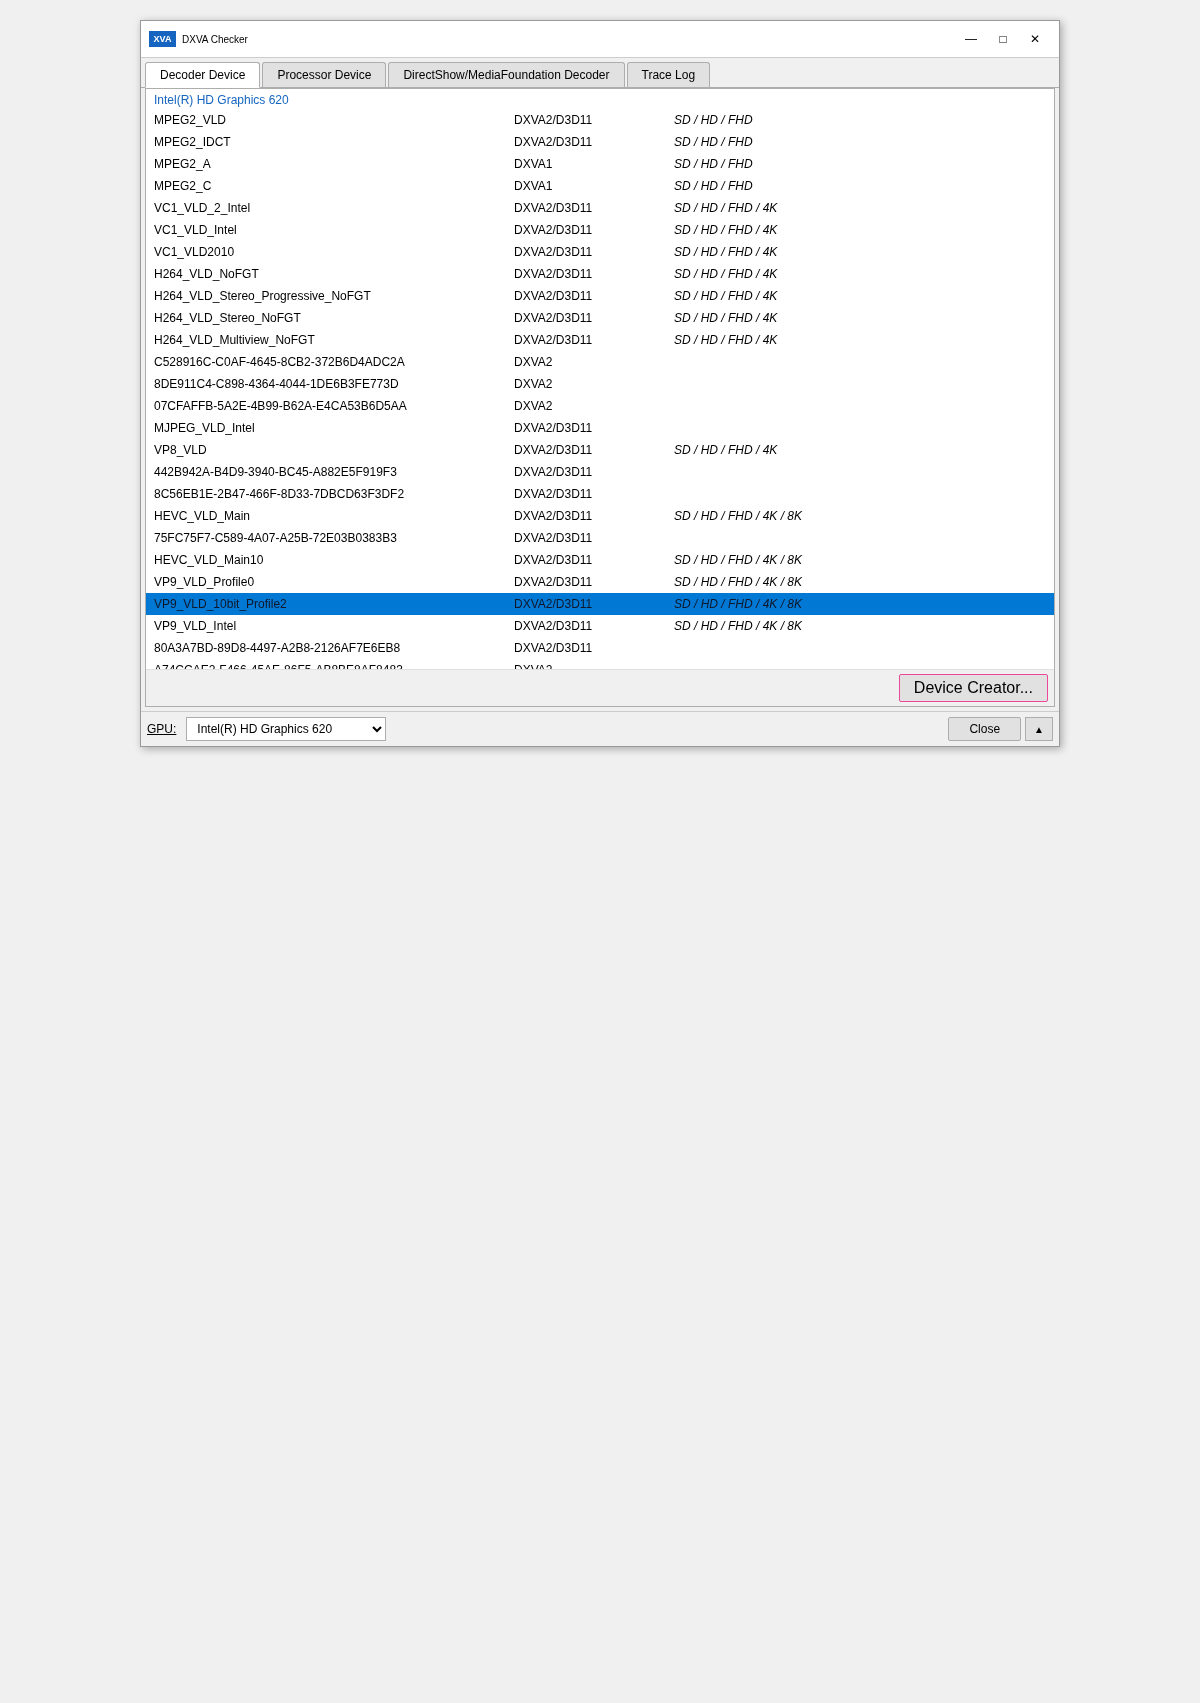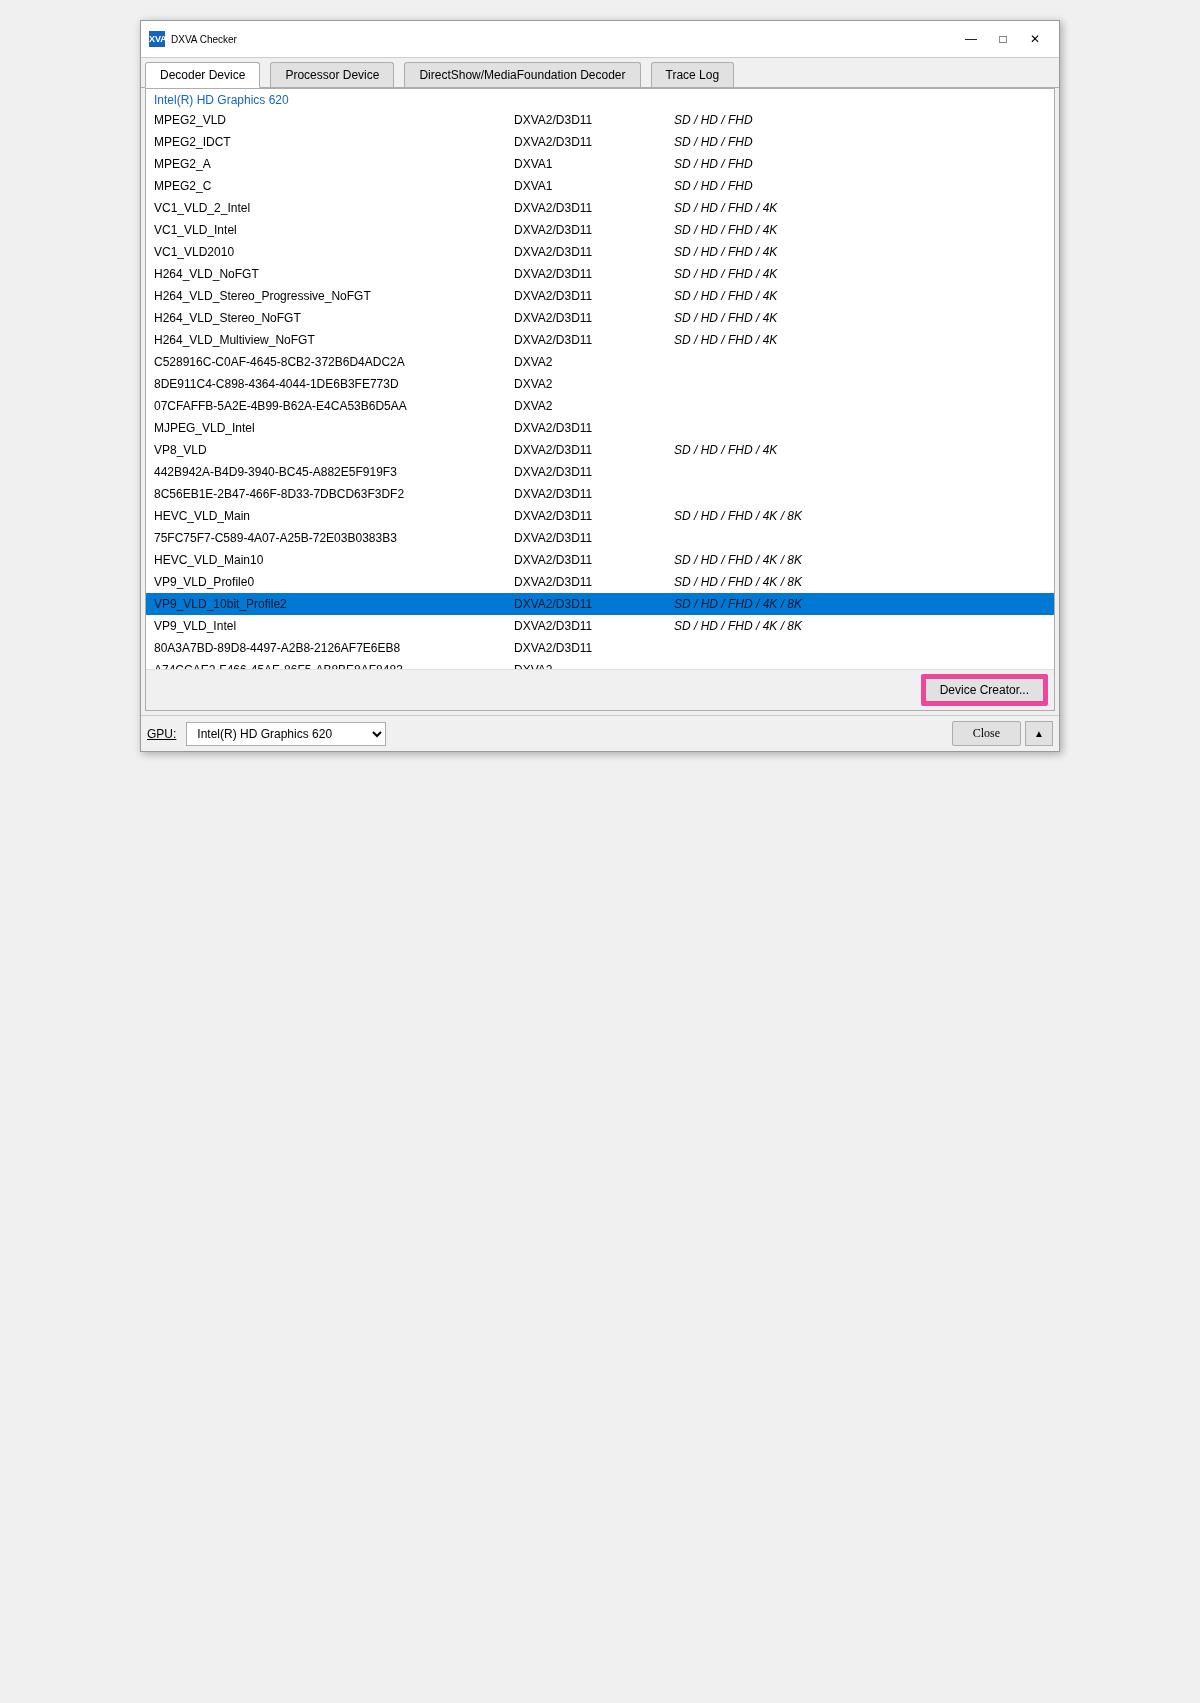--- a/index.html
+++ b/index.html
@@ -25,26 +25,26 @@
       padding: 6px 8px;
       border-bottom: 1px solid #ccc;
       justify-content: space-between;
     }
     .title-bar-left {
       display: flex;
       align-items: center;
       gap: 6px;
     }
     .app-icon {
-      width: 16px;
+      width: 27px;
       height: 16px;
       background: #1565c0;
       display: flex;
       align-items: center;
-      justify-content: flex-start;
+      justify-content: center;
       font-size: 9px;
       color: white;
       font-weight: bold;
     }
     .title-bar-title {
       font-size: 10px;
       color: #000;
     }
     .title-bar-controls {
       display: flex;
@@ -61,21 +61,21 @@
       align-items: center;
       justify-content: center;
       color: #000;
     }
 
     .tab-bar {
       display: flex;
       background: #f0f0f0;
       border-bottom: 1px solid #adadad;
       padding: 4px 4px 0 4px;
-      gap: 10px;
+      gap: 2px;
     }
     .tab {
       padding: 5px 14px;
       border: 1px solid #adadad;
       border-bottom: none;
       background: #e1e1e1;
       cursor: pointer;
       font-size: 12px;
       border-radius: 3px 3px 0 0;
       color: #000;
@@ -124,24 +124,24 @@
 
     .bottom-area {
       padding: 4px 6px;
       display: flex;
       justify-content: flex-end;
       background: #f0f0f0;
       border-top: 1px solid #e0e0e0;
     }
     .btn {
       padding: 4px 14px;
-      border: 5px solid #ec4899;
+      border: 1px solid #ec4899;
       background: #e1e1e1;
       cursor: pointer;
-      font-size: 12px;
+      font-size: 16px;
       border-radius: 2px;
     }
 
     .footer-bar {
       display: flex;
       align-items: center;
       padding: 5px 6px;
       background: #f0f0f0;
       border-top: 1px solid #ccc;
       gap: 10px;
@@ -159,21 +159,20 @@
       display: flex;
       gap: 4px;
     }
     .footer-btn {
       padding: 4px 20px;
       border: 1px solid #adadad;
       background: #e1e1e1;
       cursor: pointer;
       font-size: 12px;
       border-radius: 2px;
-      font-family: Liberation Serif, serif;
     }
     .up-arrow-btn {
       padding: 4px 8px;
       border: 1px solid #adadad;
       background: #e1e1e1;
       cursor: pointer;
       font-size: 10px;
     }
   </style>
 </head>

